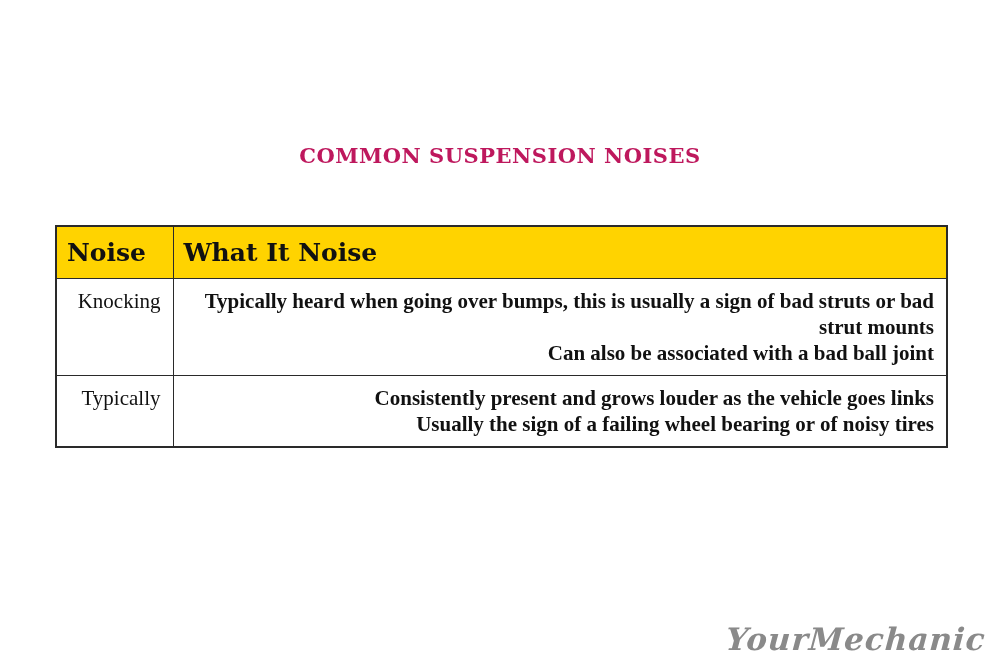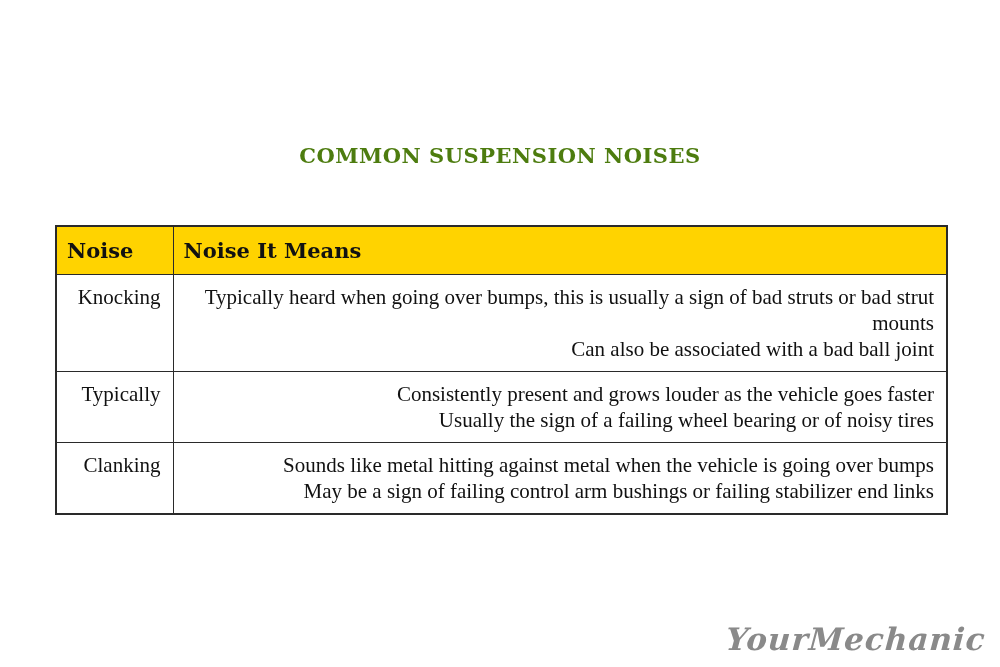--- a/index.html
+++ b/index.html
@@ -19,57 +19,58 @@
   .title {
     position: absolute;
     top: 143px;
     left: 0;
     width: 100%;
     margin: 0;
     text-align: center;
     font-size: 21px;
     font-weight: bold;
     letter-spacing: 0.5px;
-    color: #4d7c0f;
+    color: #be185d;
     font-family: "DejaVu Serif", "Liberation Serif", serif;
   }
   table.noise-table {
     position: absolute;
     left: 55px;
     top: 225px;
     width: 893px;
     border-collapse: collapse;
     table-layout: fixed;
     border: 2px solid #2a2a2a;
   }
   table.noise-table col.col-noise  { width: 117px; }
   table.noise-table th,
   table.noise-table td {
     border: 1px solid #2a2a2a;
     text-align: left;
     vertical-align: middle;
   }
   table.noise-table th {
     background: #FFD300;
-    font-size: 21px;
+    font-size: 25px;
     font-weight: bold;
     padding: 11px 10px;
     color: #111111;
   }
   table.noise-table td {
     font-size: 20px;
     line-height: 26px;
     padding: 9px 12px 9px 10px;
     vertical-align: top;
     font-family: "Liberation Serif", "DejaVu Serif", serif;
     font-size: 21px;
     text-align: right;
   }
   td.cell-meaning {
     white-space: pre-line;
+    font-weight: bold;
   }
   .logo {
     position: absolute;
     right: 14px;
     bottom: 10px;
     font-family: "DejaVu Serif", serif;
     font-style: italic;
     font-weight: bold;
     font-size: 31px;
     letter-spacing: 1px;
@@ -85,37 +86,32 @@
   <h1 class="title">COMMON SUSPENSION NOISES</h1>
 
   <table class="noise-table">
     <colgroup>
       <col class="col-noise">
       <col class="col-meaning">
     </colgroup>
     <thead>
       <tr>
         <th>Noise</th>
-        <th>Noise It Means</th>
+        <th>What It Noise</th>
       </tr>
     </thead>
     <tbody>
       <tr>
         <td class="cell-noise">Knocking</td>
         <td class="cell-meaning">Typically heard when going over bumps, this is usually a sign of bad struts or bad strut mounts
 Can also be associated with a bad ball joint</td>
       </tr>
       <tr>
         <td class="cell-noise">Typically</td>
-        <td class="cell-meaning">Consistently present and grows louder as the vehicle goes faster
+        <td class="cell-meaning">Consistently present and grows louder as the vehicle goes links
 Usually the sign of a failing wheel bearing or of noisy tires</td>
-      </tr>
-      <tr>
-        <td class="cell-noise">Clanking</td>
-        <td class="cell-meaning">Sounds like metal hitting against metal when the vehicle is going over bumps
-May be a sign of failing control arm bushings or failing stabilizer end links</td>
       </tr>
     </tbody>
   </table>
 
   <div class="logo">YourMechanic</div>
 
 </div>
 
 </body></html>

